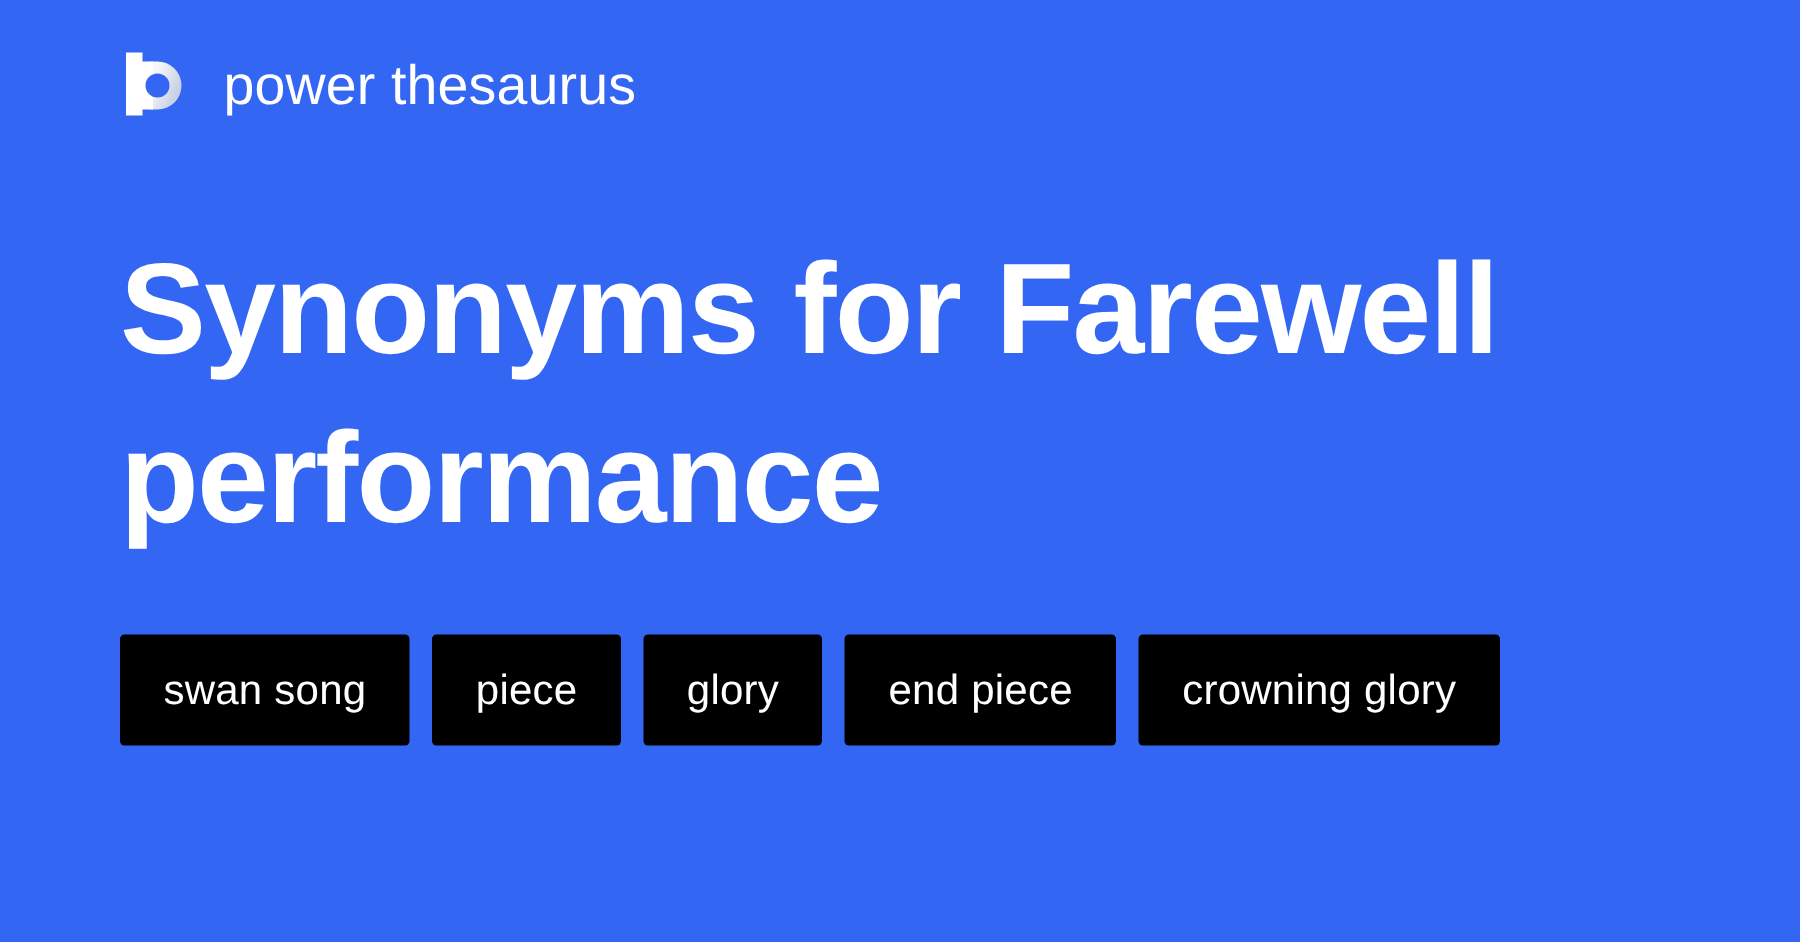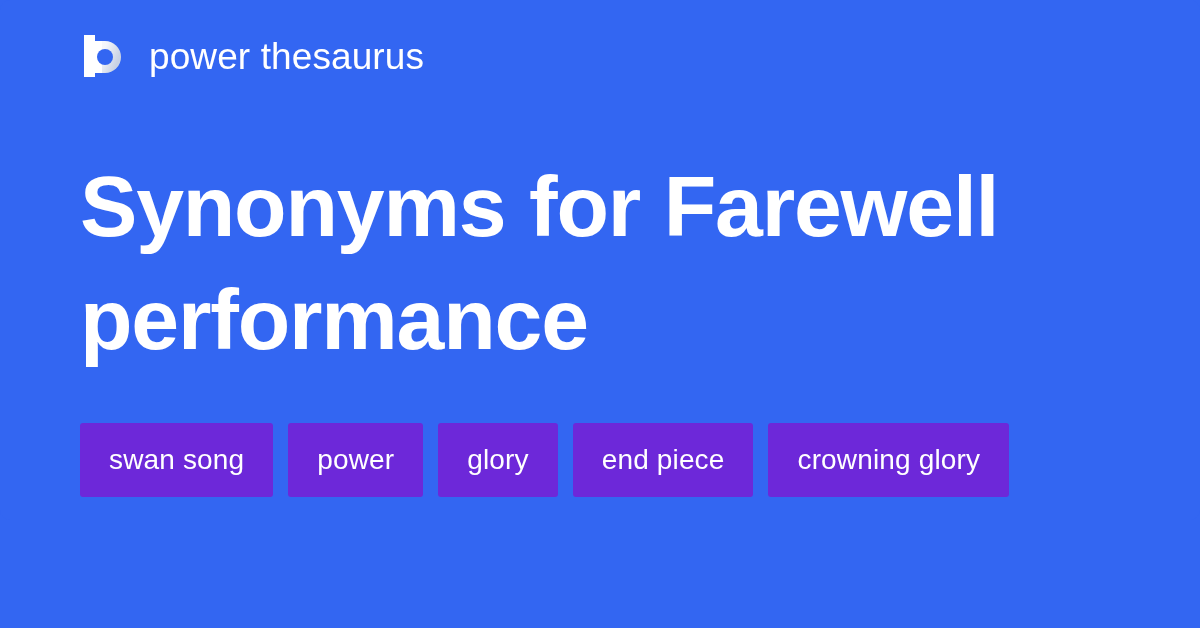--- a/index.html
+++ b/index.html
@@ -75,21 +75,21 @@
     left: 80px;
     top: 423px;
     width: 1040px;
     display: flex;
     flex-wrap: wrap;
     gap: 21px 15px;
     align-content: flex-start;
   }
 
   .chip {
-    background: #6d28d9;
+    background: #000000;
     color: #FFFFFF;
     font-size: 28px;
     font-weight: 400;
     line-height: 74px;
     height: 74px;
     padding: 0 29px;
     border-radius: 3px;
     white-space: nowrap;
     letter-spacing: 0.15px;
     display: block;
@@ -117,19 +117,19 @@
 
       <circle cx="25" cy="25" r="8" fill="#3366F2"></circle>
     </svg>
     <span class="brand-name">power thesaurus</span>
   </div>
 
   <h1 class="headline">Synonyms for Farewell performance</h1>
 
   <div class="chips">
     <span class="chip">swan song</span>
-    <span class="chip">power</span>
+    <span class="chip">piece</span>
     <span class="chip">glory</span>
     <span class="chip">end piece</span>
     <span class="chip">crowning glory</span>
   </div>
 
 </div>
 
 </body></html>

